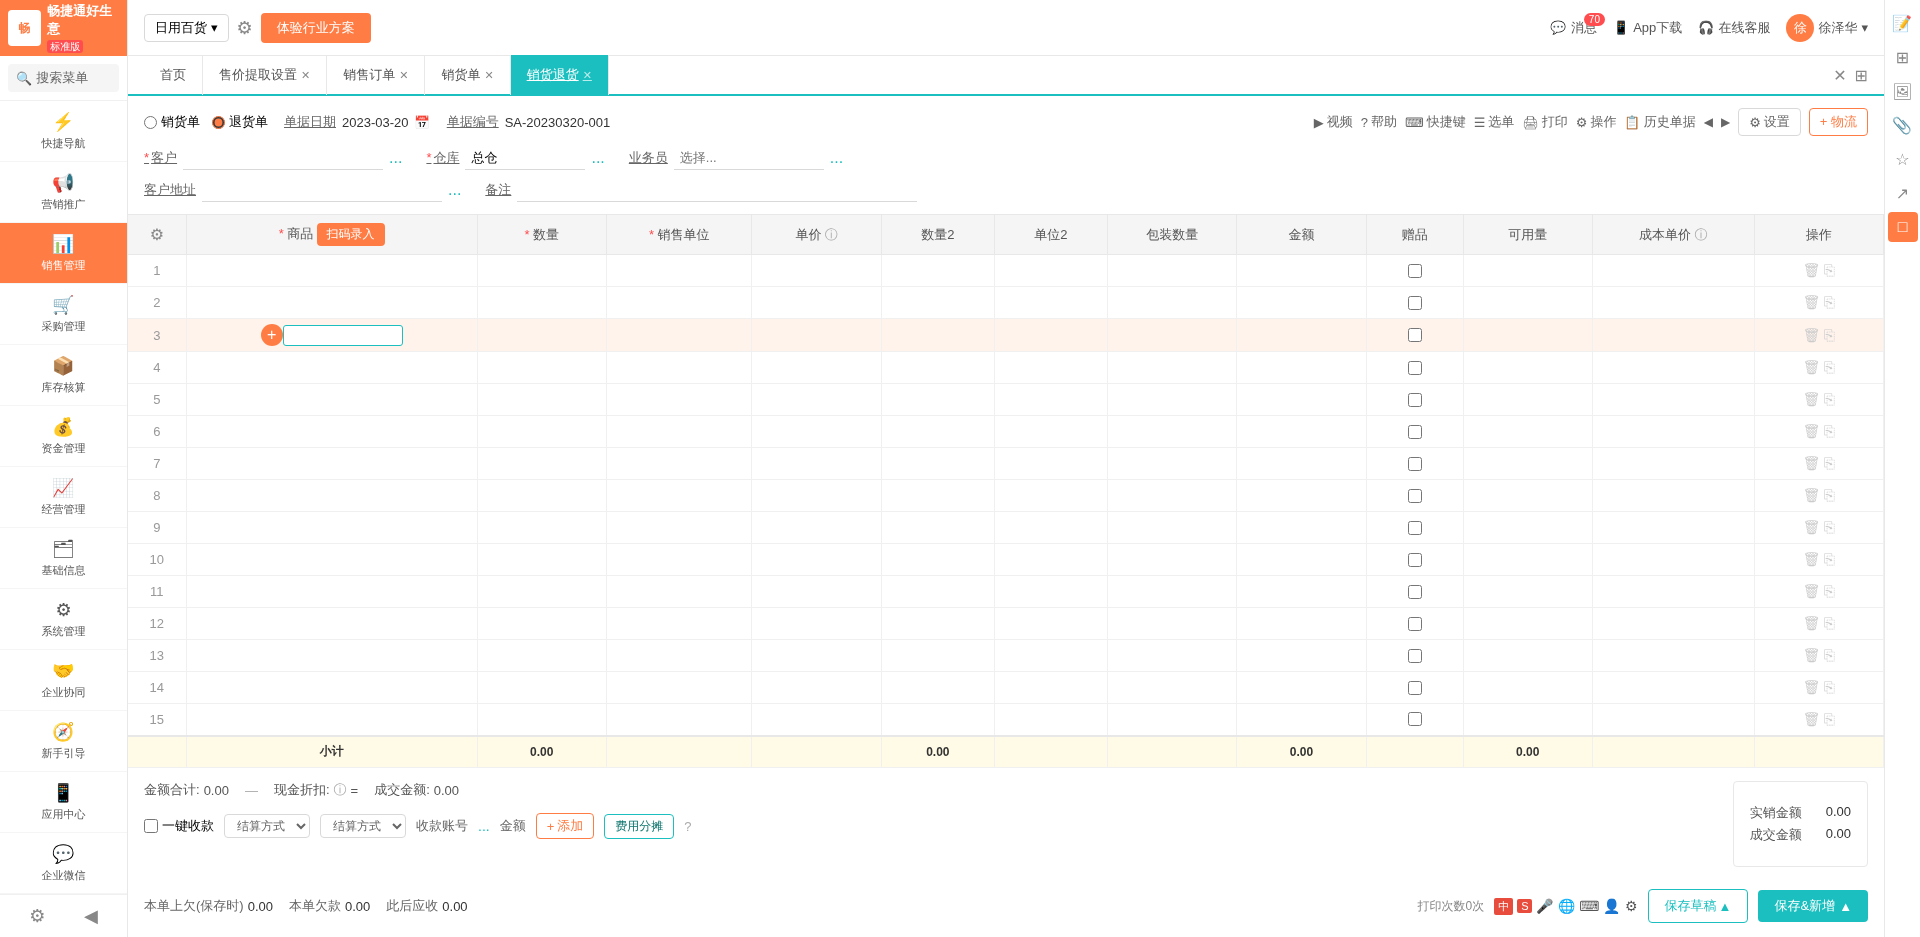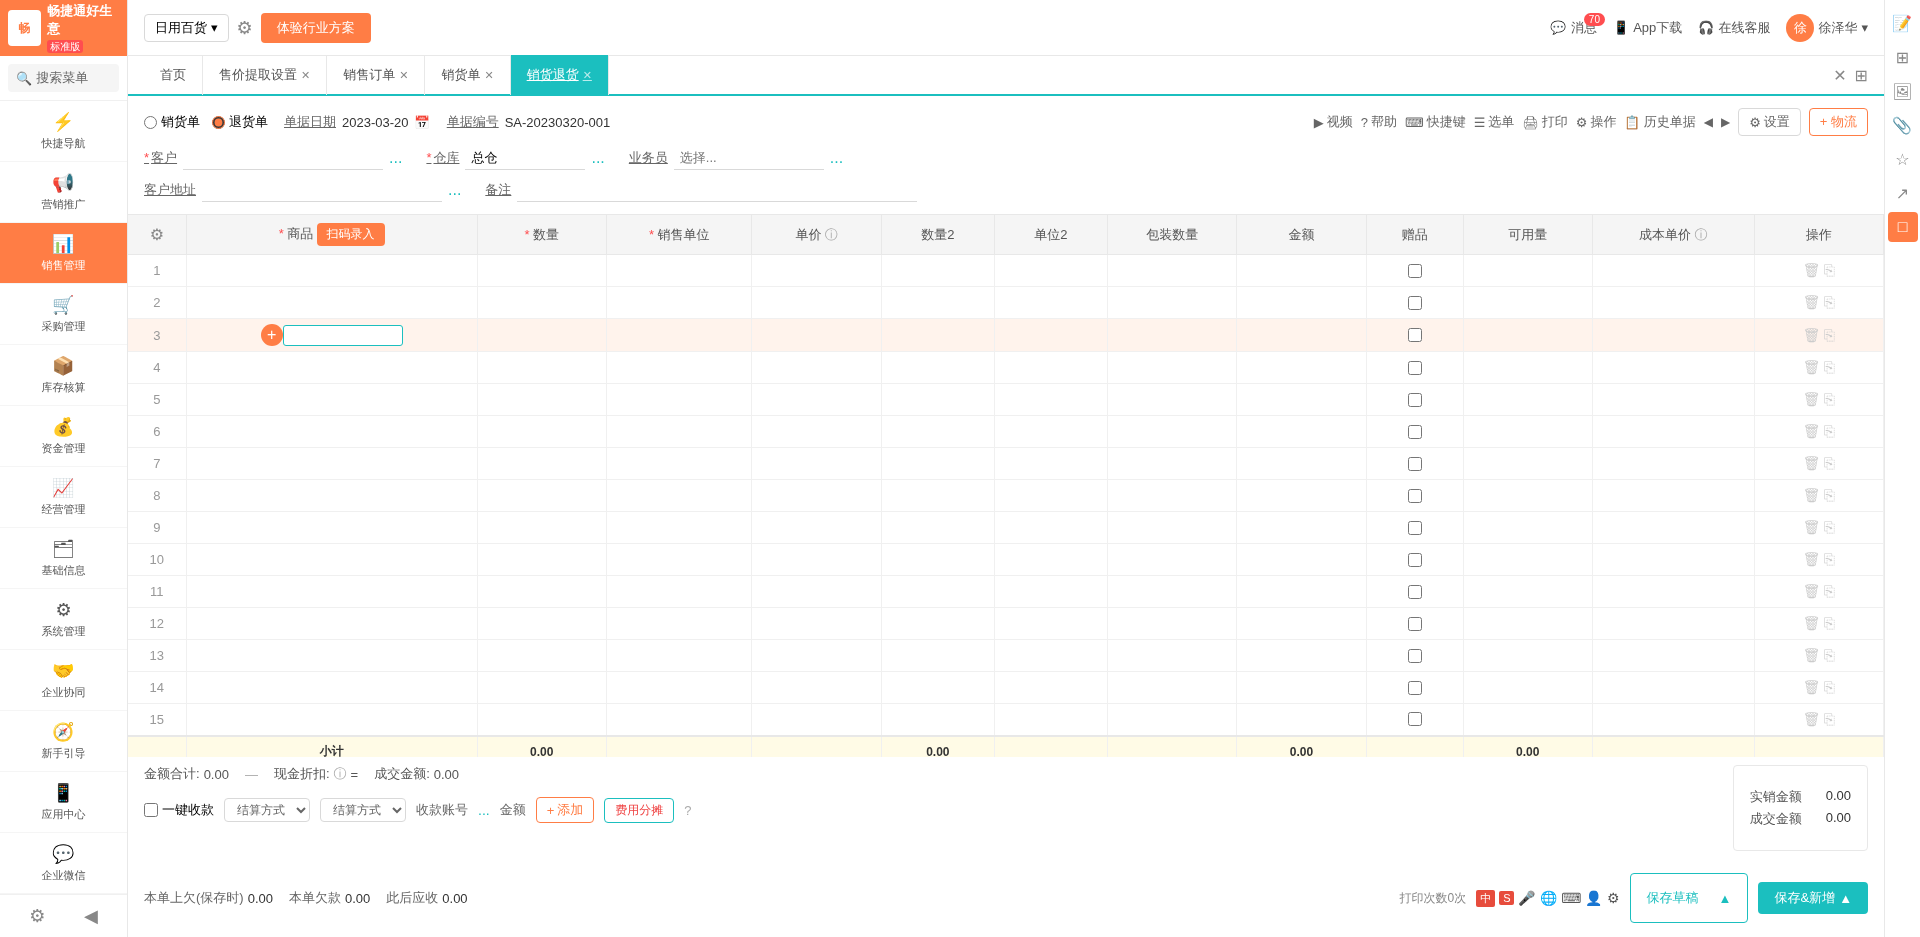--- a/index.html
+++ b/index.html
@@ -87,32 +87,32 @@
     .subtotal-row td { background: #fffbe6; font-weight: bold; color: #333; border-top: 2px solid #e8e8e8; }
     .bottom-summary { display: flex; align-items: center; gap: 16px; margin-bottom: 8px; flex-wrap: wrap; }
     .summary-item { display: flex; align-items: center; gap: 4px; color: #555; font-size: 13px; }
     .summary-divider { color: #aaa; }
 
     .bottom-payment { display: flex; align-items: center; gap: 10px; padding: 6px 0; flex-wrap: wrap; }
     .payment-checkbox { display: flex; align-items: center; gap: 4px; cursor: pointer; }
     .payment-select { border: 1px solid #d9d9d9; border-radius: 4px; padding: 3px 8px; font-size: 12px; color: #666; background: #fff; }
     .payment-dots { color: #1bbfbf; cursor: pointer; font-size: 14px; }
     .payment-add-btn { background: none; border: 1px solid #ff7d45; border-radius: 4px; padding: 3px 10px; cursor: pointer; color: #ff7d45; font-size: 12px; display: flex; align-items: center; gap: 3px; }
-    .payment-split-btn { background: #fff; border: 1px solid #1bbfbf; border-radius: 4px; padding: 3px 10px; cursor: pointer; color: #ef4444; font-size: 12px; font-family: Liberation Serif, serif; }
+    .payment-split-btn { background: #fff; border: 1px solid #1bbfbf; border-radius: 4px; padding: 3px 10px; cursor: pointer; color: #0f766e; font-size: 12px; font-family: Liberation Serif, serif; }
     .total-line { display: flex; justify-content: space-between; gap: 24px; color: #555; font-size: 13px; padding: 2px 0; }
     .total-value { color: #333; font-weight: 500; }
 
     .bottom-footer { display: flex; align-items: center; gap: 16px; padding: 6px 0; flex-wrap: wrap; }
     .footer-stat { display: flex; align-items: center; gap: 4px; color: #555; font-size: 12px; }
     .footer-stat-label { color: #666; }
     .footer-stat-value { color: #333; }
     .footer-actions { margin-left: auto; display: flex; align-items: center; gap: 10px; }
     .print-info { color: #888; font-size: 12px; }
 
-    .save-draft-btn { background: #fff; border: 1px solid #1bbfbf; color: #1bbfbf; border-radius: 4px; padding: 15px 16px; cursor: pointer; font-size: 13px; display: flex; align-items: center; gap: 20px; }
+    .save-draft-btn { background: #fff; border: 1px solid #1bbfbf; color: #1bbfbf; border-radius: 4px; padding: 7px 16px; cursor: pointer; font-size: 13px; display: flex; align-items: center; gap: 2px; }
     .save-new-btn { background: #1bbfbf; border: none; color: #fff; border-radius: 4px; padding: 7px 16px; cursor: pointer; font-size: 13px; display: flex; align-items: center; gap: 4px; }
 
     
     .right-sidebar { width: 36px; background: #fff; border-left: 1px solid #e8e8e8; display: flex; flex-direction: column; align-items: center; padding: 8px 0; gap: 4px; }
     .right-sidebar-icon { width: 30px; height: 30px; display: flex; align-items: center; justify-content: center; cursor: pointer; color: #888; font-size: 16px; border-radius: 4px; }
     .right-sidebar-icon.active-right { background: #ff7d45; color: #fff; }
 
     .relative-pos { position: relative; }
     .bottom-section { background: #fff; padding: 0 16px 8px 16px; }
     .bottom-totals-box { float: right; border: 1px solid #e8e8e8; border-radius: 4px; padding: 20px 16px; margin-bottom: 8px; }

